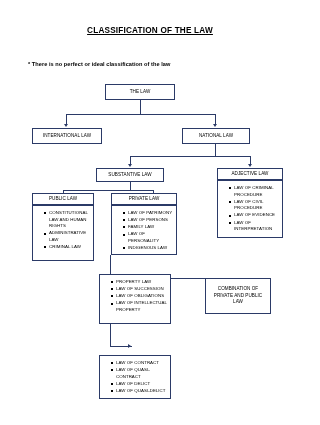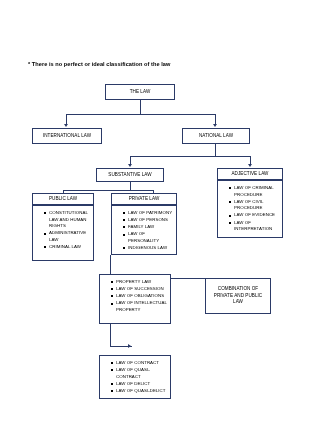--- a/index.html
+++ b/index.html
@@ -102,20 +102,21 @@
     border-top: 2.5px solid transparent;
     border-bottom: 2.5px solid transparent;
     border-left: 3.5px solid #2b3a67;
   }
 </style>
 </head>
 <body>
 
 <div id="page">
 
+  <div class="title">CLASSIFICATION OF THE LAW</div>
   <div class="note">* There is no perfect or ideal classification of the law</div>
 
   <div class="box center" style="left:105px; top:84px; width:70px; height:16px;">
     <span class="label">THE LAW</span>
   </div>
 
   <div class="conn vline" style="left:140px; top:100px; height:14px;"></div>
   <div class="conn hline" style="left:66px; top:114px; width:149px;"></div>
   <div class="conn vline" style="left:66px; top:114px; height:11px;"></div>
   <div class="conn vline" style="left:215px; top:114px; height:11px;"></div>

